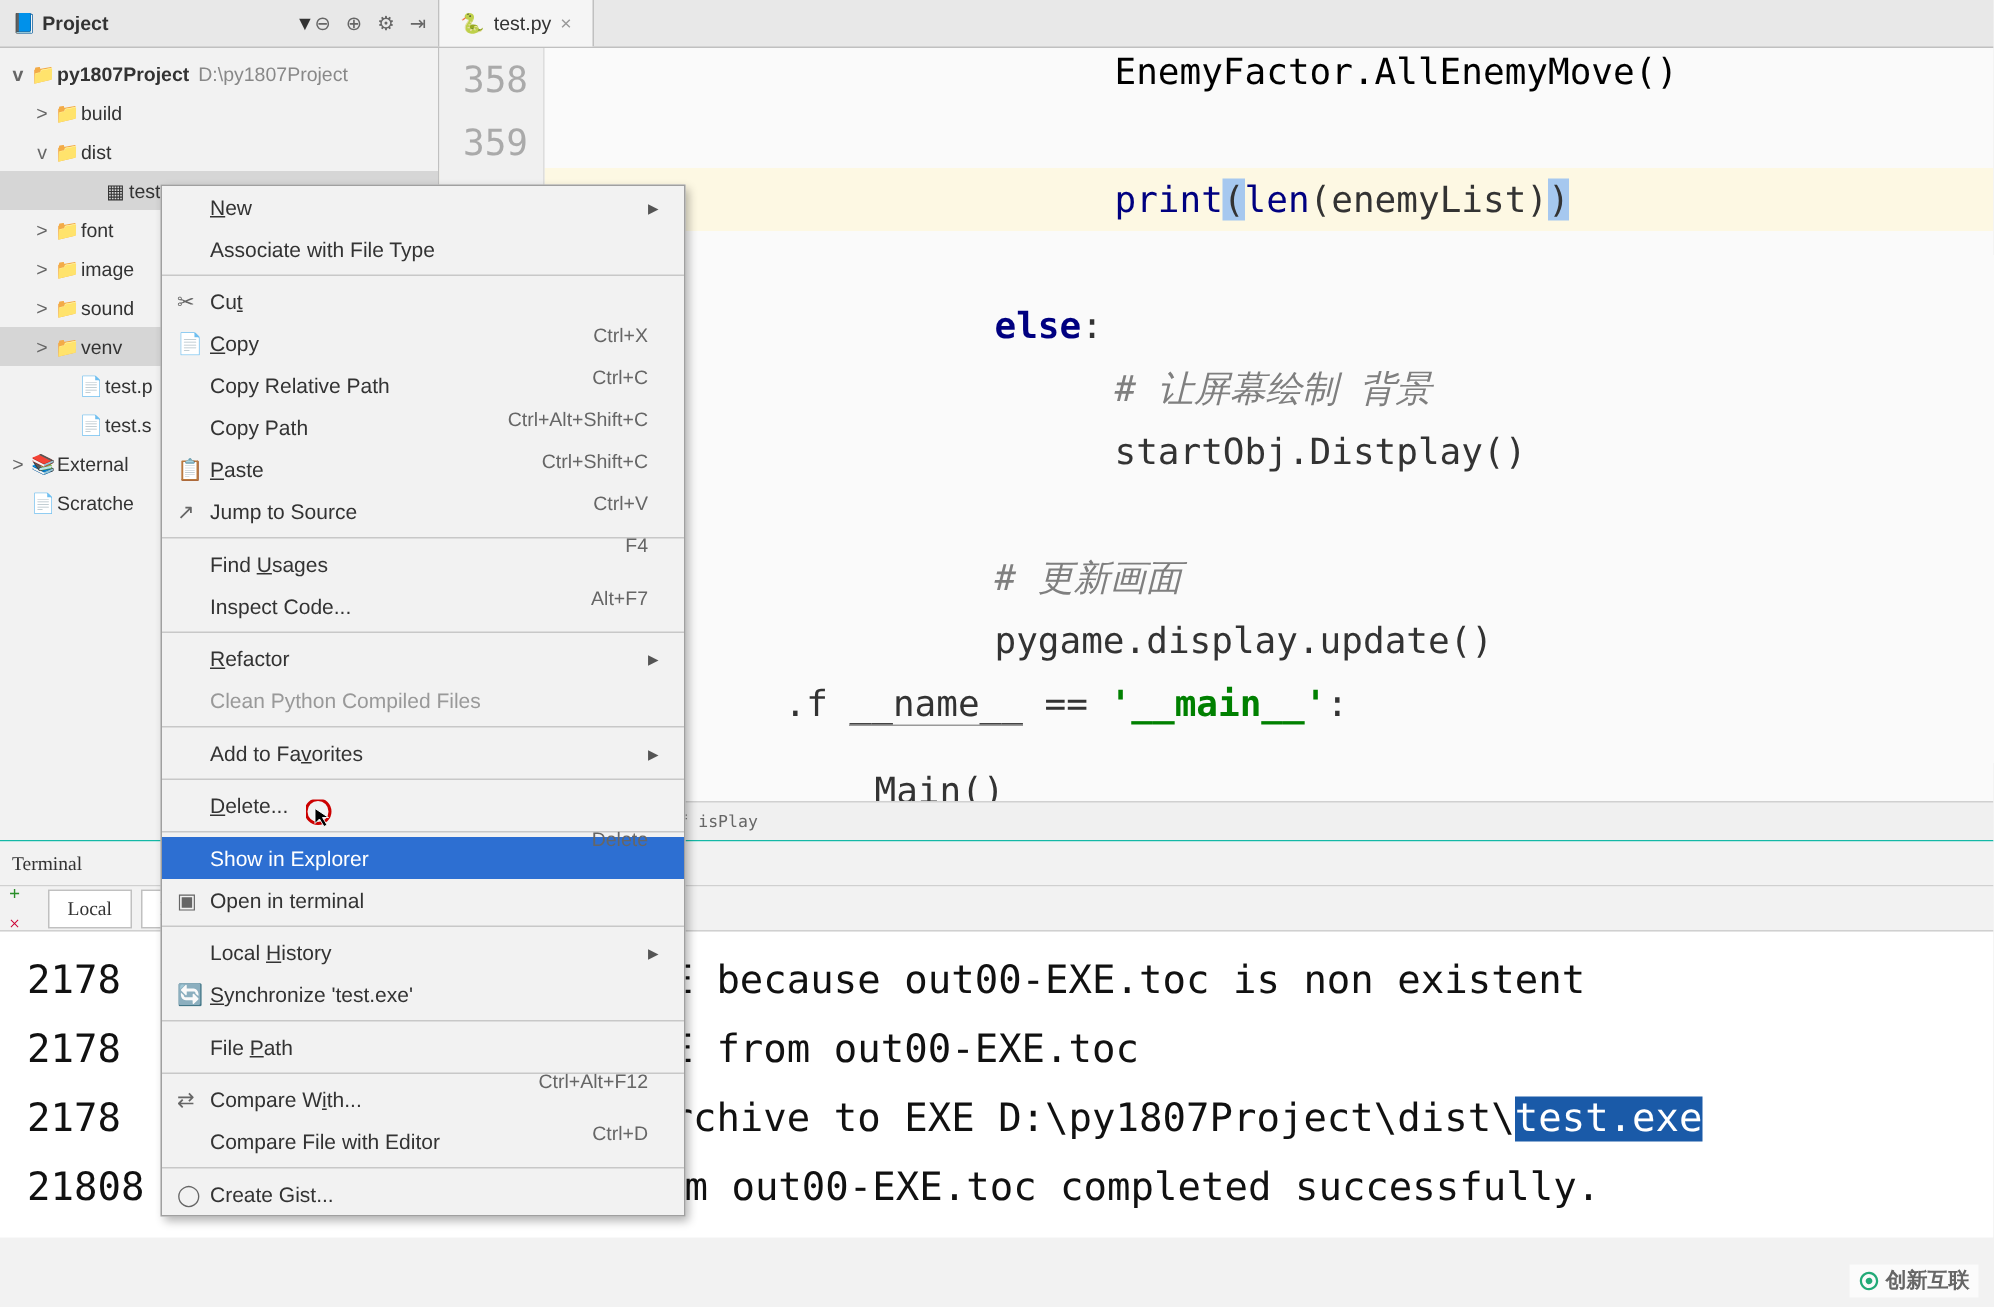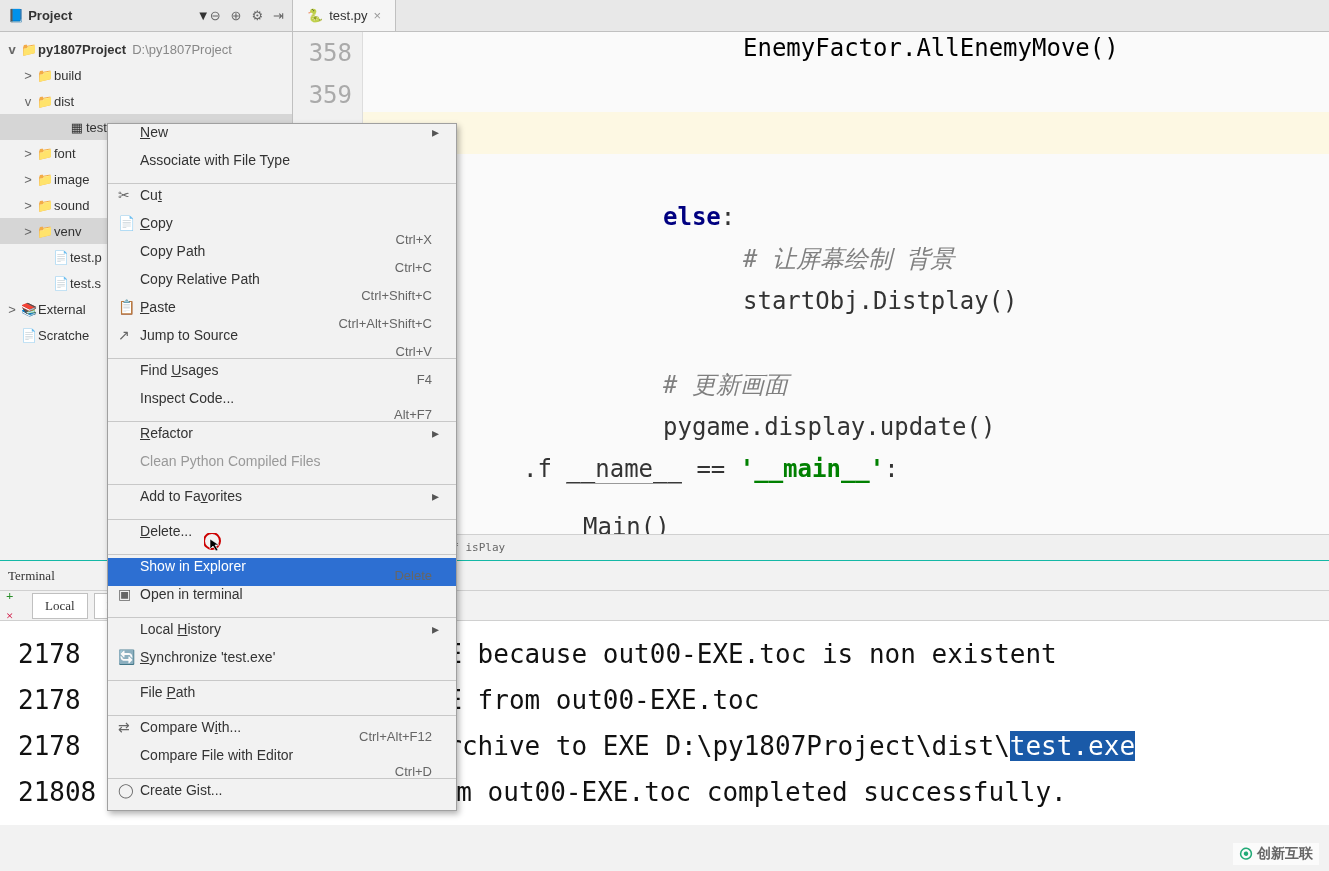--- a/index.html
+++ b/index.html
@@ -121,21 +121,21 @@
   position: absolute;
   left: 107px; top: 123px;
   width: 350px;
   background: #f2f2f2;
   border: 1px solid #a0a0a0;
   box-shadow: 2px 3px 6px rgba(0,0,0,0.3);
   font-size: 14px;
   z-index: 1000;
 }
 .menu-row {
-  display: flex; align-items: flex-start;
+  display: flex; align-items: center;
   height: 28px; padding: 0 10px;
 }
 .menu-row .mi-icon { width: 22px; color: #666; }
 .menu-row .mi-label { flex: 1; }
 .menu-row .mi-shortcut { color: #666; font-size: 13px; margin-top: 45px; }
 .menu-row.disabled { color: #999; }
 .menu-row.highlight { background: #2d6fd2; color: #fff; }
 .menu-row.highlight .mi-shortcut { color: #fff; }
 .menu-row .arrow { width: 14px; color: #555; }
 .menu-sep { height: 1px; background: #c8c8c8; margin: 3px 0; }
@@ -243,20 +243,23 @@
   </div>
 
   <div class="editor">
     <div class="highlight-line" style="top:80px"></div>
     <div class="gutter">
       <div>358</div>
       <div>359</div>
       <div>360</div>
     </div>
     <div class="code-line1">EnemyFactor.AllEnemyMove()</div>
+    <div class="code-line2">
+      <span class="builtin">print</span><span class="sel-bg">(</span><span class="builtin">len</span><span>(enemyList)</span><span class="sel-bg">)</span>
+    </div>
     <div class="code-line3"><span class="kw">else</span><span>:</span></div>
     <div class="code-line4"># 让屏幕绘制 背景</div>
     <div class="code-line5">startObj.Distplay()</div>
     <div class="code-line6"># 更新画面</div>
     <div class="code-line7">pygame.display.update()</div>
     <div class="code-line8"><span>.f </span><span style="border-bottom:1px solid #999">__name__</span><span> == </span><span class="str">'__main__'</span><span>:</span></div>
     <div class="code-line9">Main()</div>
     <div class="breadcrumb" style="position:absolute;bottom:0;left:0;right:0">
       <span>ain()</span>
         <span>›</span>
@@ -306,28 +309,28 @@
       <span class="arrow"></span>
     </div>
     <div class="menu-row">
       <span class="mi-icon">📄</span>
       <span class="mi-label"><span class="underline">C</span>opy</span>
       <span class="mi-shortcut">Ctrl+C</span>
       <span class="arrow"></span>
     </div>
     <div class="menu-row">
       <span class="mi-icon"></span>
+      <span class="mi-label">Copy Relative Path</span>
+      <span class="mi-shortcut">Ctrl+Alt+Shift+C</span>
+      <span class="arrow"></span>
+    </div>
+    <div class="menu-row">
+      <span class="mi-icon"></span>
       <span class="mi-label">Copy Path</span>
       <span class="mi-shortcut">Ctrl+Shift+C</span>
-      <span class="arrow"></span>
-    </div>
-    <div class="menu-row">
-      <span class="mi-icon"></span>
-      <span class="mi-label">Copy Relative Path</span>
-      <span class="mi-shortcut">Ctrl+Alt+Shift+C</span>
       <span class="arrow"></span>
     </div>
     <div class="menu-row">
       <span class="mi-icon">📋</span>
       <span class="mi-label"><span class="underline">P</span>aste</span>
       <span class="mi-shortcut">Ctrl+V</span>
       <span class="arrow"></span>
     </div>
     <div class="menu-row">
       <span class="mi-icon">↗</span>

